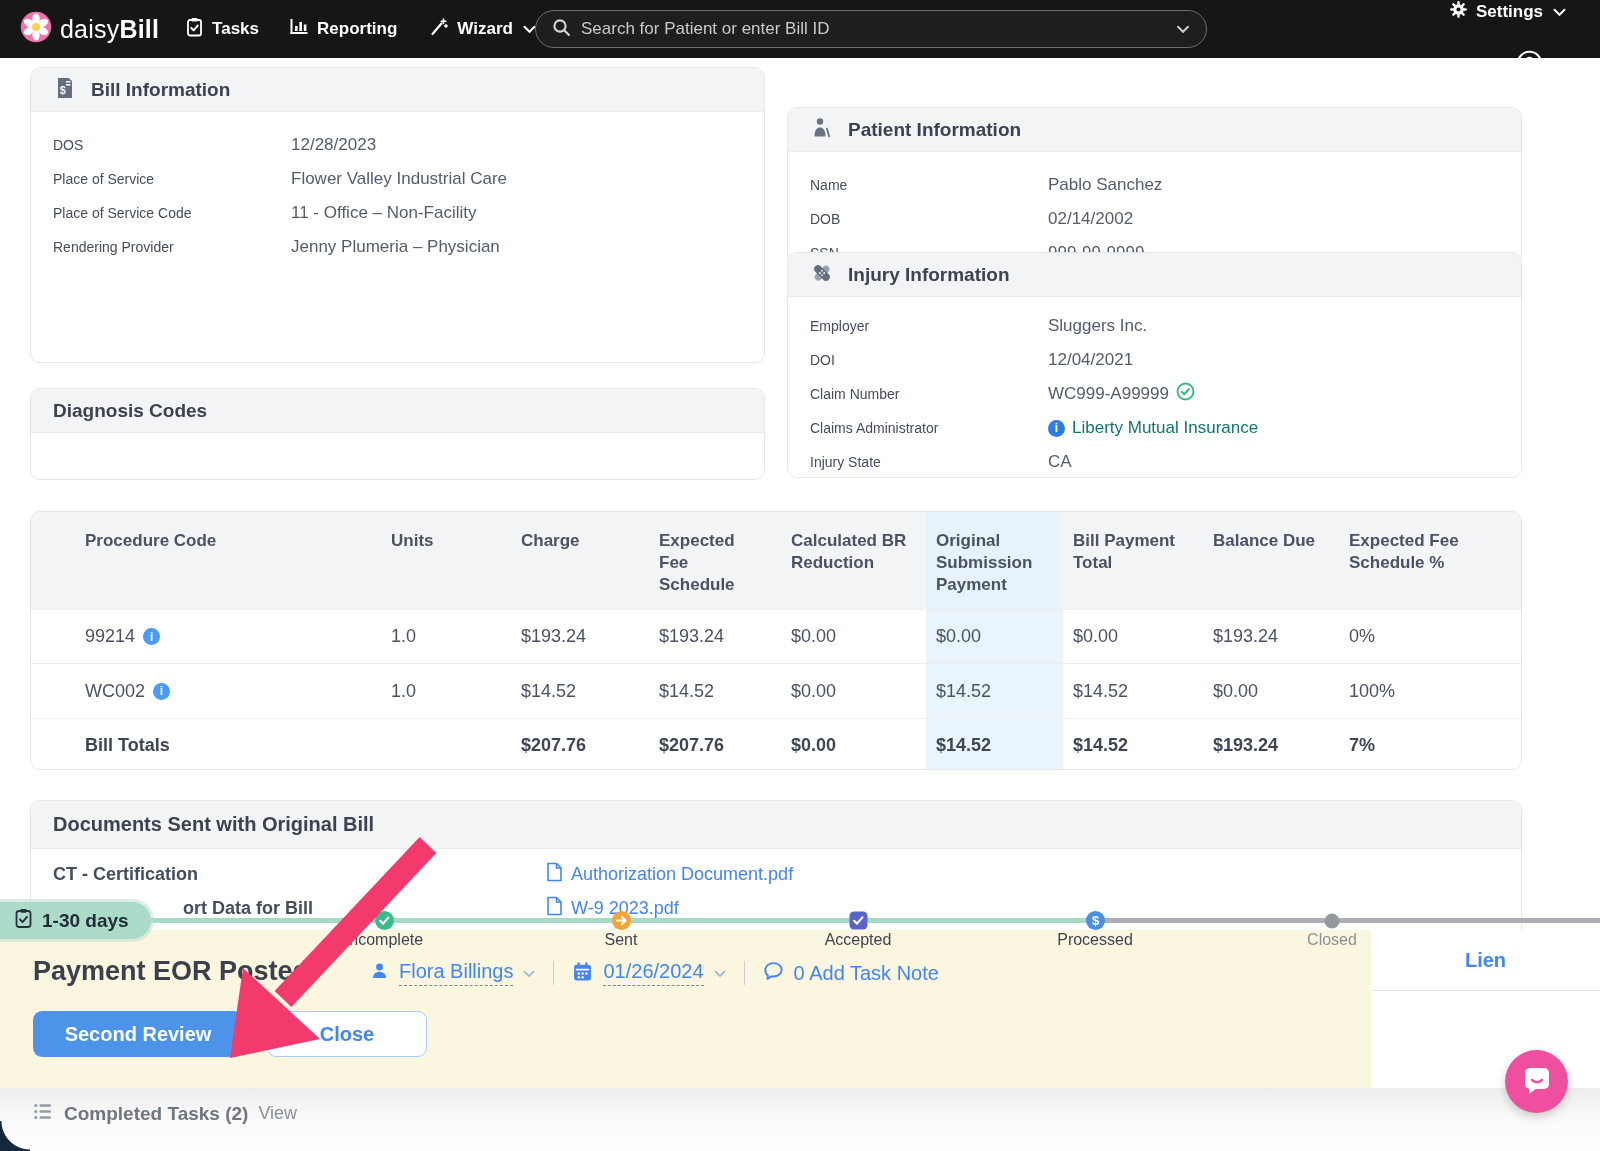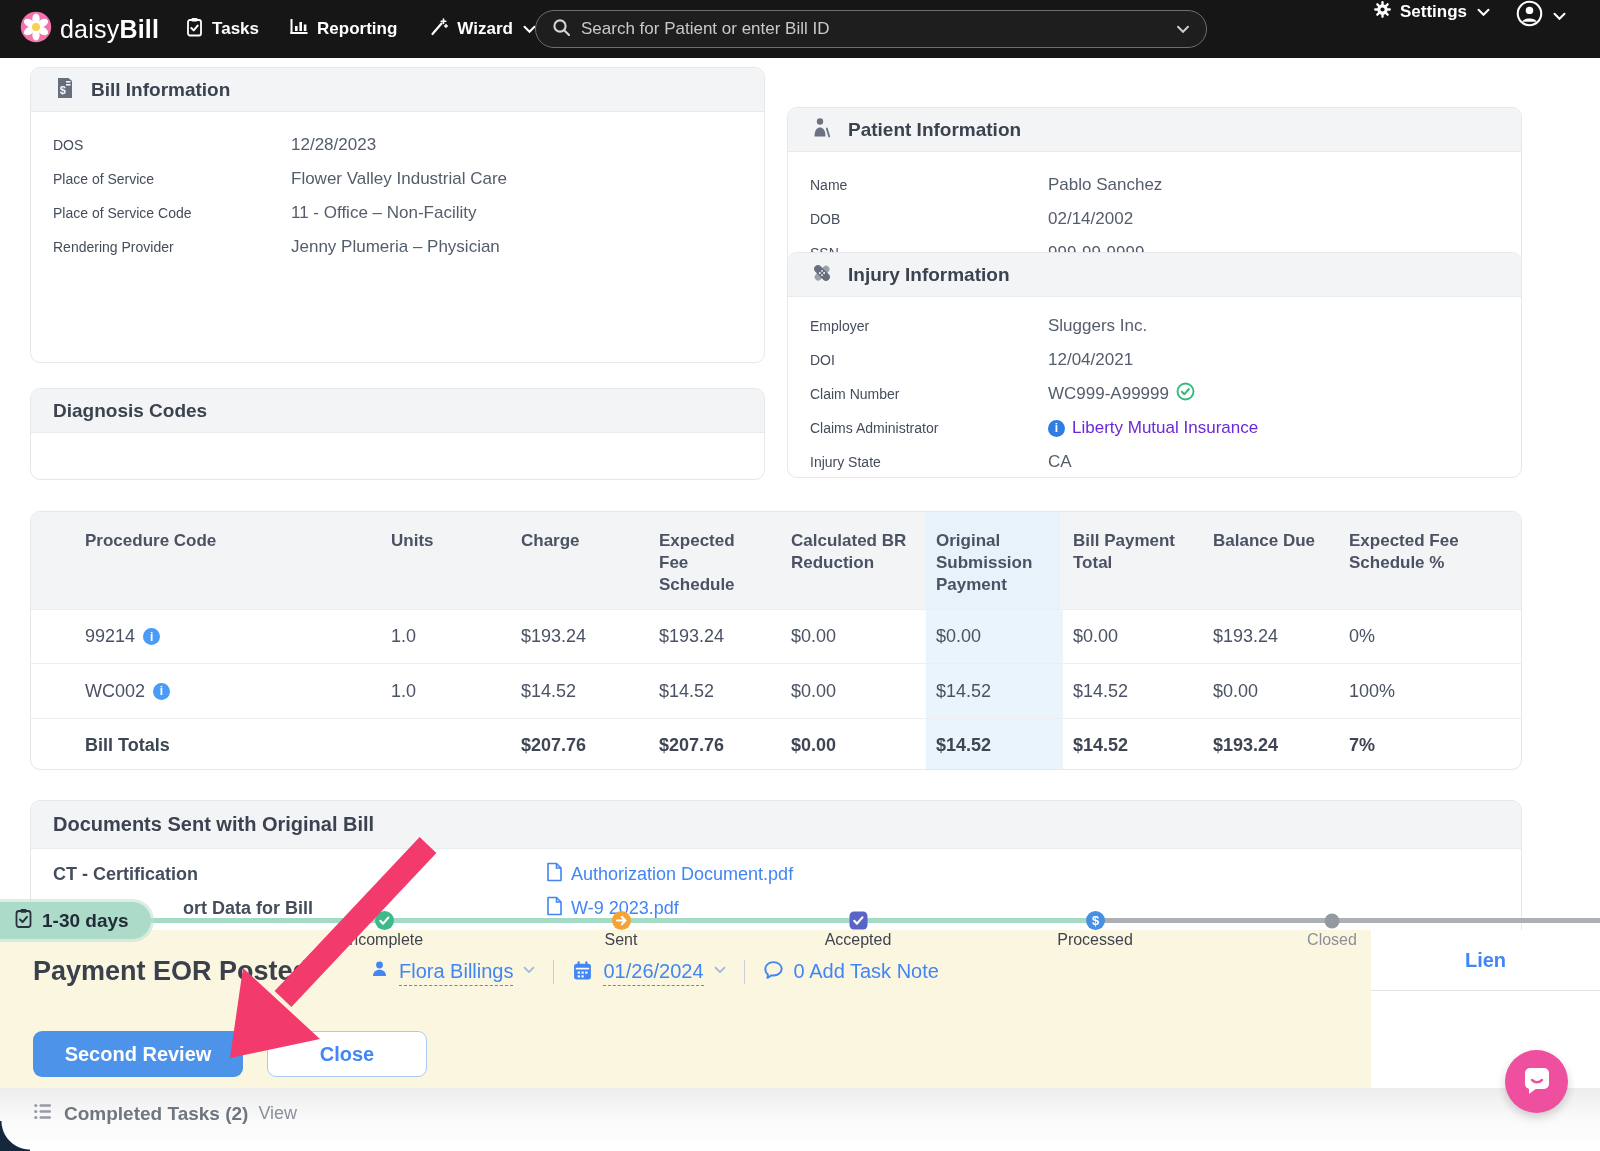--- a/index.html
+++ b/index.html
@@ -12,32 +12,32 @@
   .brand { display:flex; align-items:center; gap:8px; margin-left:20px; cursor:pointer; }
   .brand-text { font-size:25px; color:#ffffff; letter-spacing:.2px; }
   .b-light { font-weight:400; }
   .b-bold { font-weight:700; }
   .nav-item { display:flex; align-items:center; gap:8px; color:#ffffff; font-size:17px; font-weight:700; cursor:pointer; }
   .nav-item.tasks { margin-left:26px; }
   .nav-item.reporting { margin-left:30px; }
   .nav-item.wizard { margin-left:32px; }
   .searchbar { position:absolute; left:535px; top:10px; width:672px; height:38px; border:1.5px solid #6d6d6d; border-radius:20px; background:#1e1e1e; display:flex; align-items:center; padding:0 16px; cursor:text; }
   .searchbar .ph { color:#c9c9c9; font-size:17px; margin-left:10px; flex:1; }
-  .nav-right { position:absolute; right:34px; top:0; height:44px; display:flex; align-items:flex-start; gap:26px; }
+  .nav-right { position:absolute; right:34px; top:0; height:44px; display:flex; align-items:flex-end; gap:26px;flex-direction:column; }
   .nav-chev { margin-left:2px; }
 
   
   .card { position:absolute; background:#ffffff; border:1px solid #e5e7ea; border-radius:10px; overflow:hidden; z-index:1; }
   .card-header { height:44px; background:#f3f4f6; border-bottom:1px solid #e8eaec; display:flex; align-items:center; padding:0 22px; gap:14px; }
   .card-title { font-size:19px; font-weight:700; color:#3b4250; }
   .kv-body { padding-top:16px; }
   .kv-row { display:flex; height:34px; align-items:center; padding-left:22px; }
   .kv-label { width:238px; font-size:14px; font-weight:400; color:#454d5c; }
   .kv-value { font-size:17px; color:#545d6c; display:flex; align-items:center; gap:7px; }
-  .link { color:#6d28d9; cursor:pointer; }
+  .link { color:#0f766e; cursor:pointer; }
 
   
   .table-card { left:30px; top:511px; width:1492px; height:259px; }
   .hl-col { position:absolute; left:895px; top:0; width:137px; height:259px; background:#eaf4fc; z-index:0; }
   .trow { position:relative; display:grid; grid-template-columns:360px 130px 138px 132px 145px 137px 140px 136px 1fr; z-index:1; }
   .thead { height:97px; background:#f3f4f6; }
   .thead > div { padding-top:18px; font-size:17px; font-weight:700; color:#4a5263; line-height:22px; padding-right:24px; }
   .thead > div:first-child { padding-left:54px; }
   .thead .hlc { background:#e7f2fb; margin-left:-10px; padding-left:10px; margin-right:13px;}
   .tbody-row { height:54px; align-items:center; border-top:1px solid #eceef1; }
@@ -61,25 +61,25 @@
   .tl-label { position:absolute; top:931px; width:160px; text-align:center; font-size:16px; color:#3e4450; z-index:13; }
   .tl-label.future { color:#8c9097; }
 
   
   .age-badge { position:absolute; left:0; top:902px; height:37px; background:#acdcc9; border-radius:0 19px 19px 0; display:flex; align-items:center; gap:9px; padding:0 22px 0 14px; z-index:14; box-shadow:0 0 0 3px rgba(190,224,210,.55); }
   .age-badge span { font-size:19px; font-weight:700; color:#222c38; }
 
   
   .banner { position:absolute; left:0; top:930px; width:1371px; height:158px; background:#fbf6df; z-index:10; }
   .banner-title { position:absolute; left:33px; top:26px; font-size:27px; font-weight:700; color:#3a404c; }
-  .banner-meta { position:absolute; left:370px; top:30px; display:flex; gap:10px; }
+  .banner-meta { position:absolute; left:370px; top:30px; display:flex; align-items:center; gap:10px; }
   .meta-link { font-size:20px; color:#4285f4; cursor:pointer; }
   .dashed { border-bottom:1.5px dashed #7c8593; padding-bottom:2px; }
   .meta-div { width:1px; height:24px; background:#c9cdd4; margin:0 8px; }
-  .btn { position:absolute; top:81px; height:46px; border-radius:9px; font-size:20px; font-weight:700; display:flex; align-items:center; justify-content:center; cursor:pointer;margin-top:20px; }
+  .btn { position:absolute; top:81px; height:46px; border-radius:9px; font-size:20px; font-weight:700; display:flex; align-items:center; justify-content:center; cursor:pointer; }
   .btn-primary { left:33px; width:210px; background:#4d93e9; color:#ffffff; }
   .btn-secondary { left:267px; width:160px; background:#ffffff; color:#4285f4; border:1.5px solid #a9cbf0; }
 
   
   .lien-area { position:absolute; left:1371px; top:930px; width:229px; height:158px; background:#ffffff; z-index:11; }
   .lien-tab { height:61px; border-bottom:1px solid #e2e4e8; display:flex; align-items:center; justify-content:center; font-size:20px; font-weight:700; color:#4285f4; cursor:pointer; }
 
   
   .footer { position:absolute; left:0; top:1088px; width:1600px; height:63px; background:linear-gradient(180deg,#ededee 0%,#f9f9fa 45%,#ffffff 100%); z-index:5; }
   .footer-row { position:absolute; left:33px; top:14px; display:flex; align-items:center; gap:10px; }

